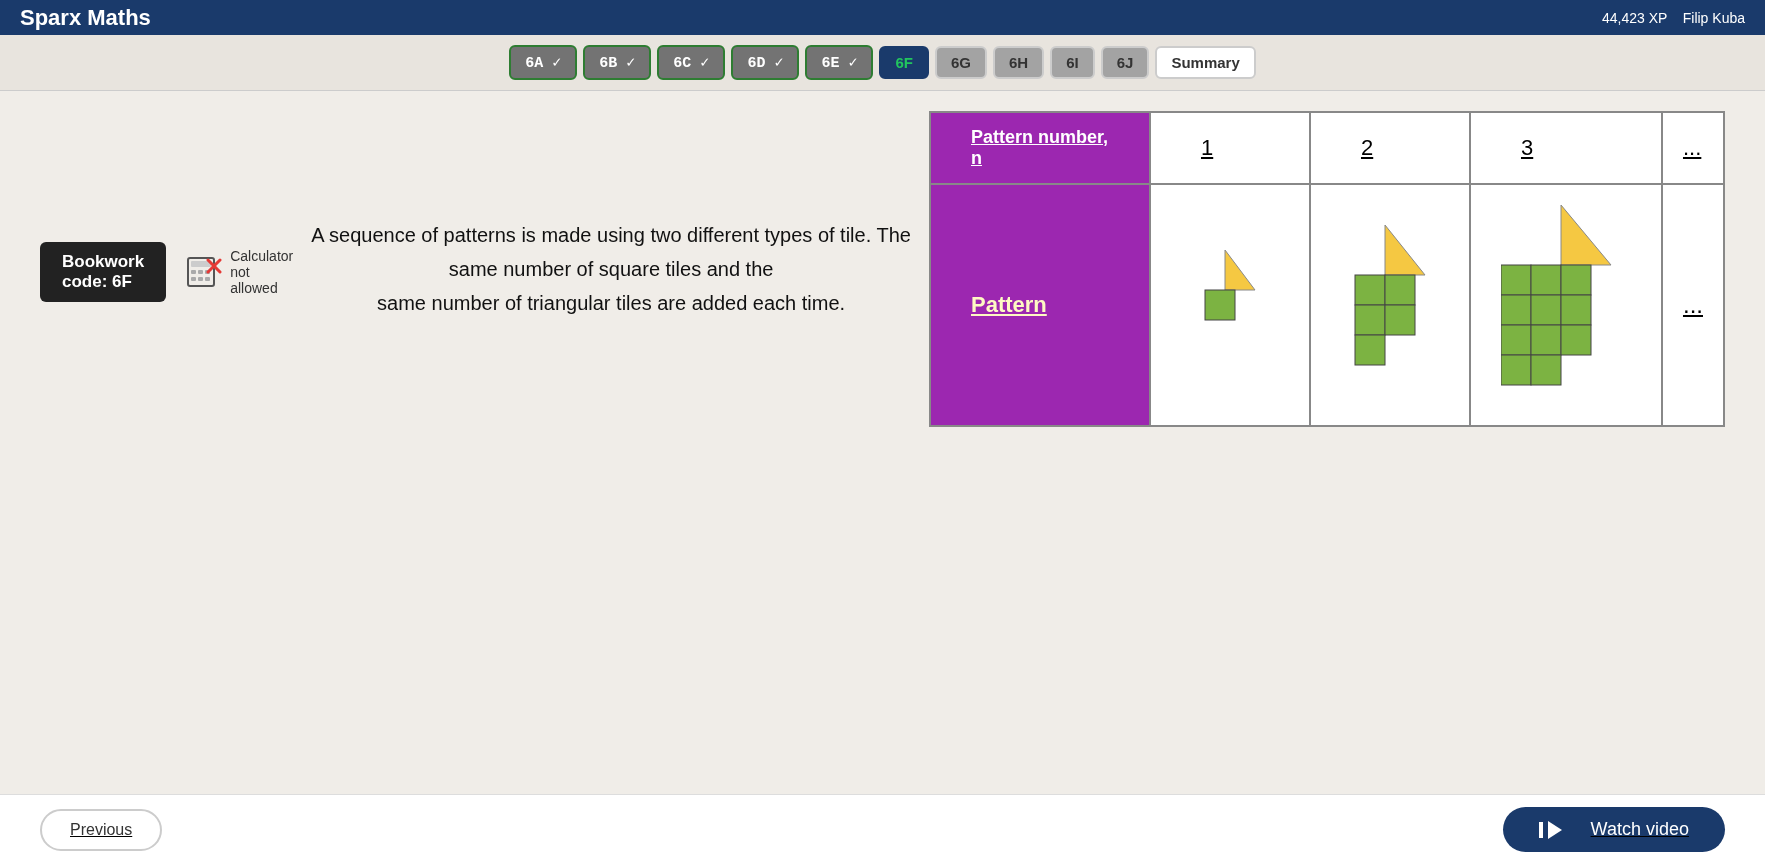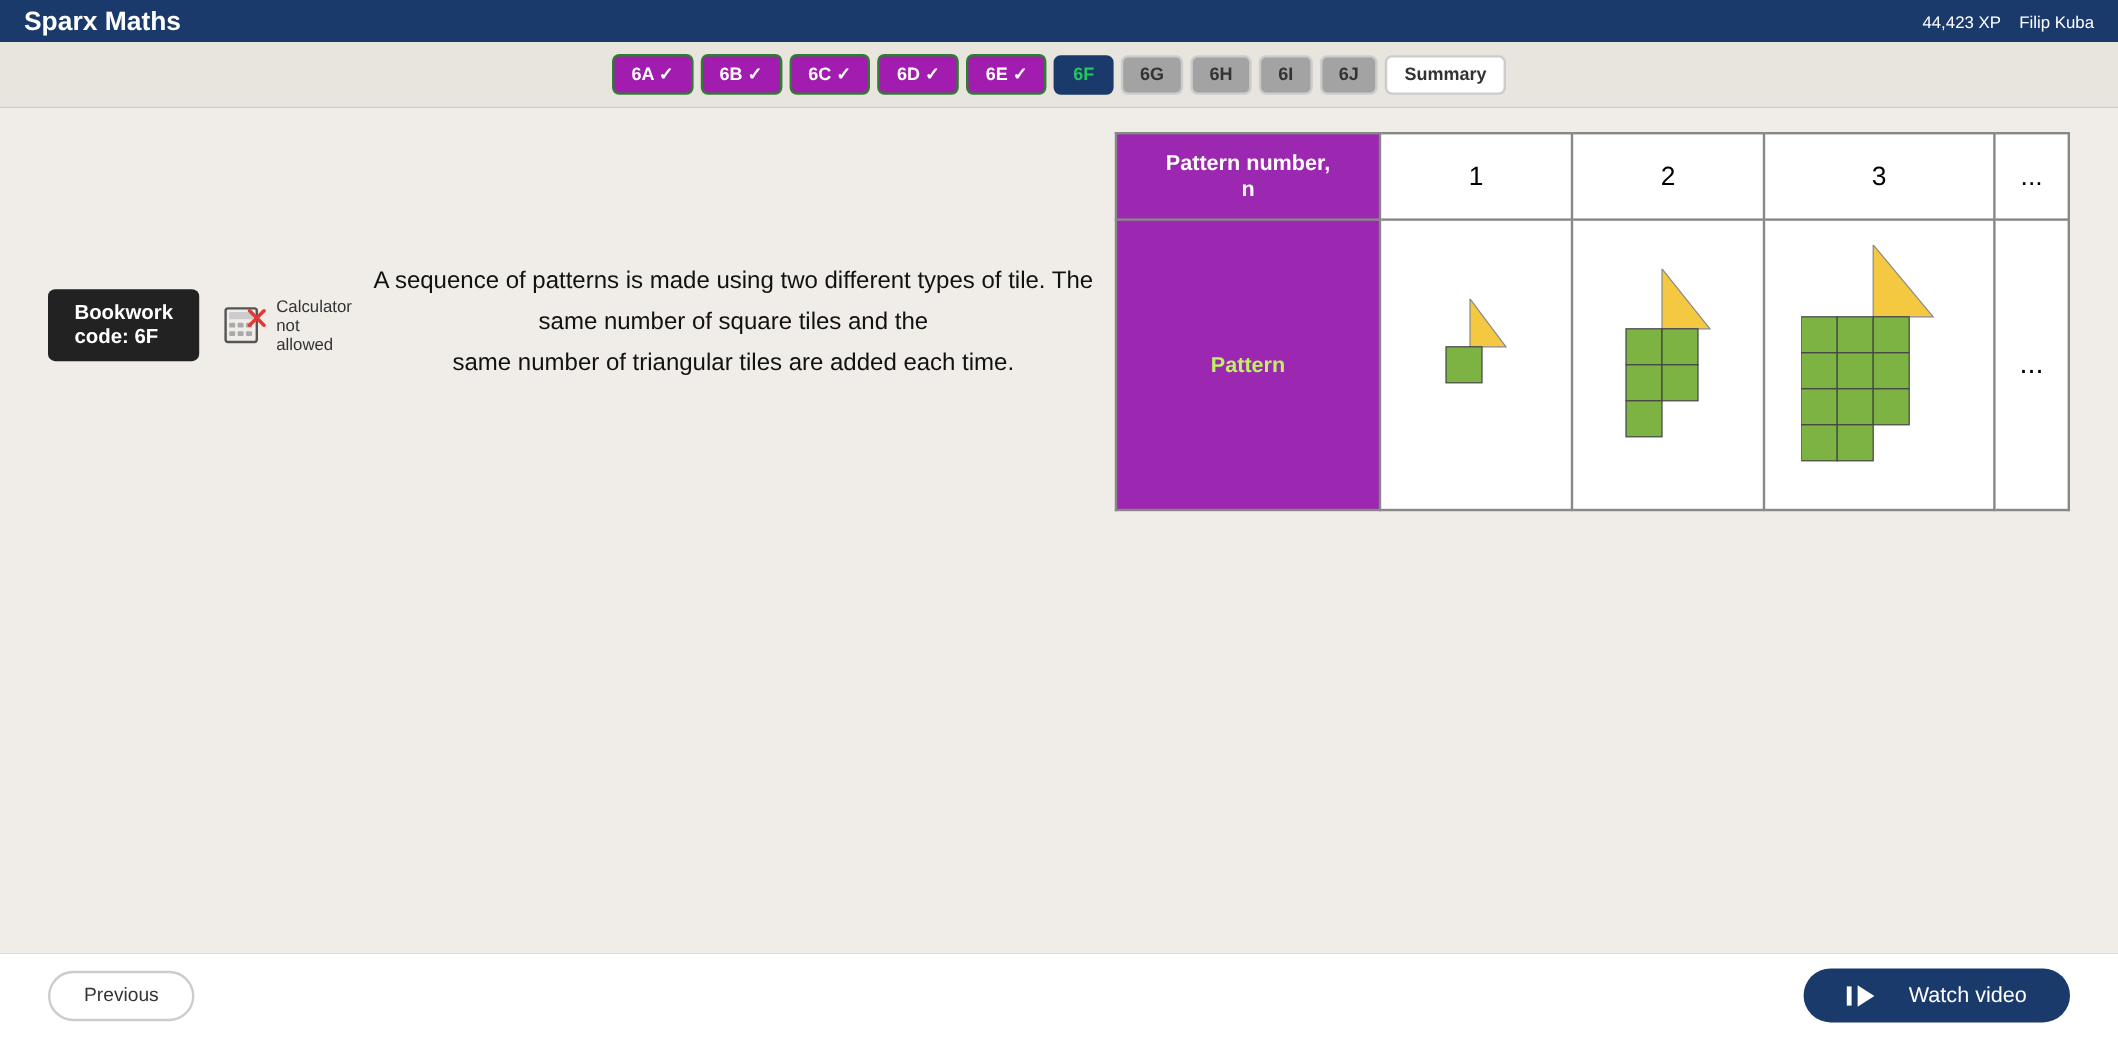--- a/index.html
+++ b/index.html
@@ -45,23 +45,24 @@
     }
     .nav-tab {
       padding: 6px 14px;
       border-radius: 6px;
       font-size: 15px;
       font-weight: 600;
       cursor: pointer;
       border: 2px solid transparent;
     }
     .nav-tab.completed {
-      background: #a21caf;
+      background: #737373;
       color: white;
       border-color: #2e7d32;
+      font-family: Liberation Mono, monospace;
     }
     .nav-tab.active {
       background: #1a3a6b;
       color: #22c55e;
       border-color: #1a3a6b;
     }
     .nav-tab.inactive {
       background: #a3a3a3;
       color: #333;
       border-color: #ccc;
@@ -130,35 +131,36 @@
       display: flex;
       justify-content: center;
       margin-bottom: 30px;
     }
     .pattern-table {
       border-collapse: collapse;
       border: 2px solid #888;
     }
     .pattern-table td, .pattern-table th {
       border: 2px solid #888;
-      text-align: center;
+      text-align: left;
       vertical-align: middle;
+      text-decoration: underline;
     }
     .label-cell-header {
       background: #9c27b0;
       color: white;
       font-size: 18px;
       font-weight: bold;
       padding: 14px 40px;
       min-width: 220px;
     }
     .label-cell-pattern {
       background: #9c27b0;
-      color: #bef264;
-      font-size: 18px;
+      color: #fef9c3;
+      font-size: 22px;
       font-weight: bold;
       padding: 80px 40px;
       min-width: 220px;
       vertical-align: middle;
     }
     .number-cell {
       font-size: 22px;
       font-weight: 500;
       padding: 14px 50px;
       background: white;
@@ -185,20 +187,21 @@
       bottom: 0;
       left: 0;
       right: 0;
       background: white;
       border-top: 1px solid #ddd;
       height: 70px;
       display: flex;
       align-items: center;
       justify-content: space-between;
       padding: 0 40px;
+      text-decoration: underline;
     }
     .prev-btn {
       background: white;
       border: 2px solid #ccc;
       border-radius: 25px;
       padding: 10px 28px;
       font-size: 16px;
       cursor: pointer;
       color: #333;
     }

